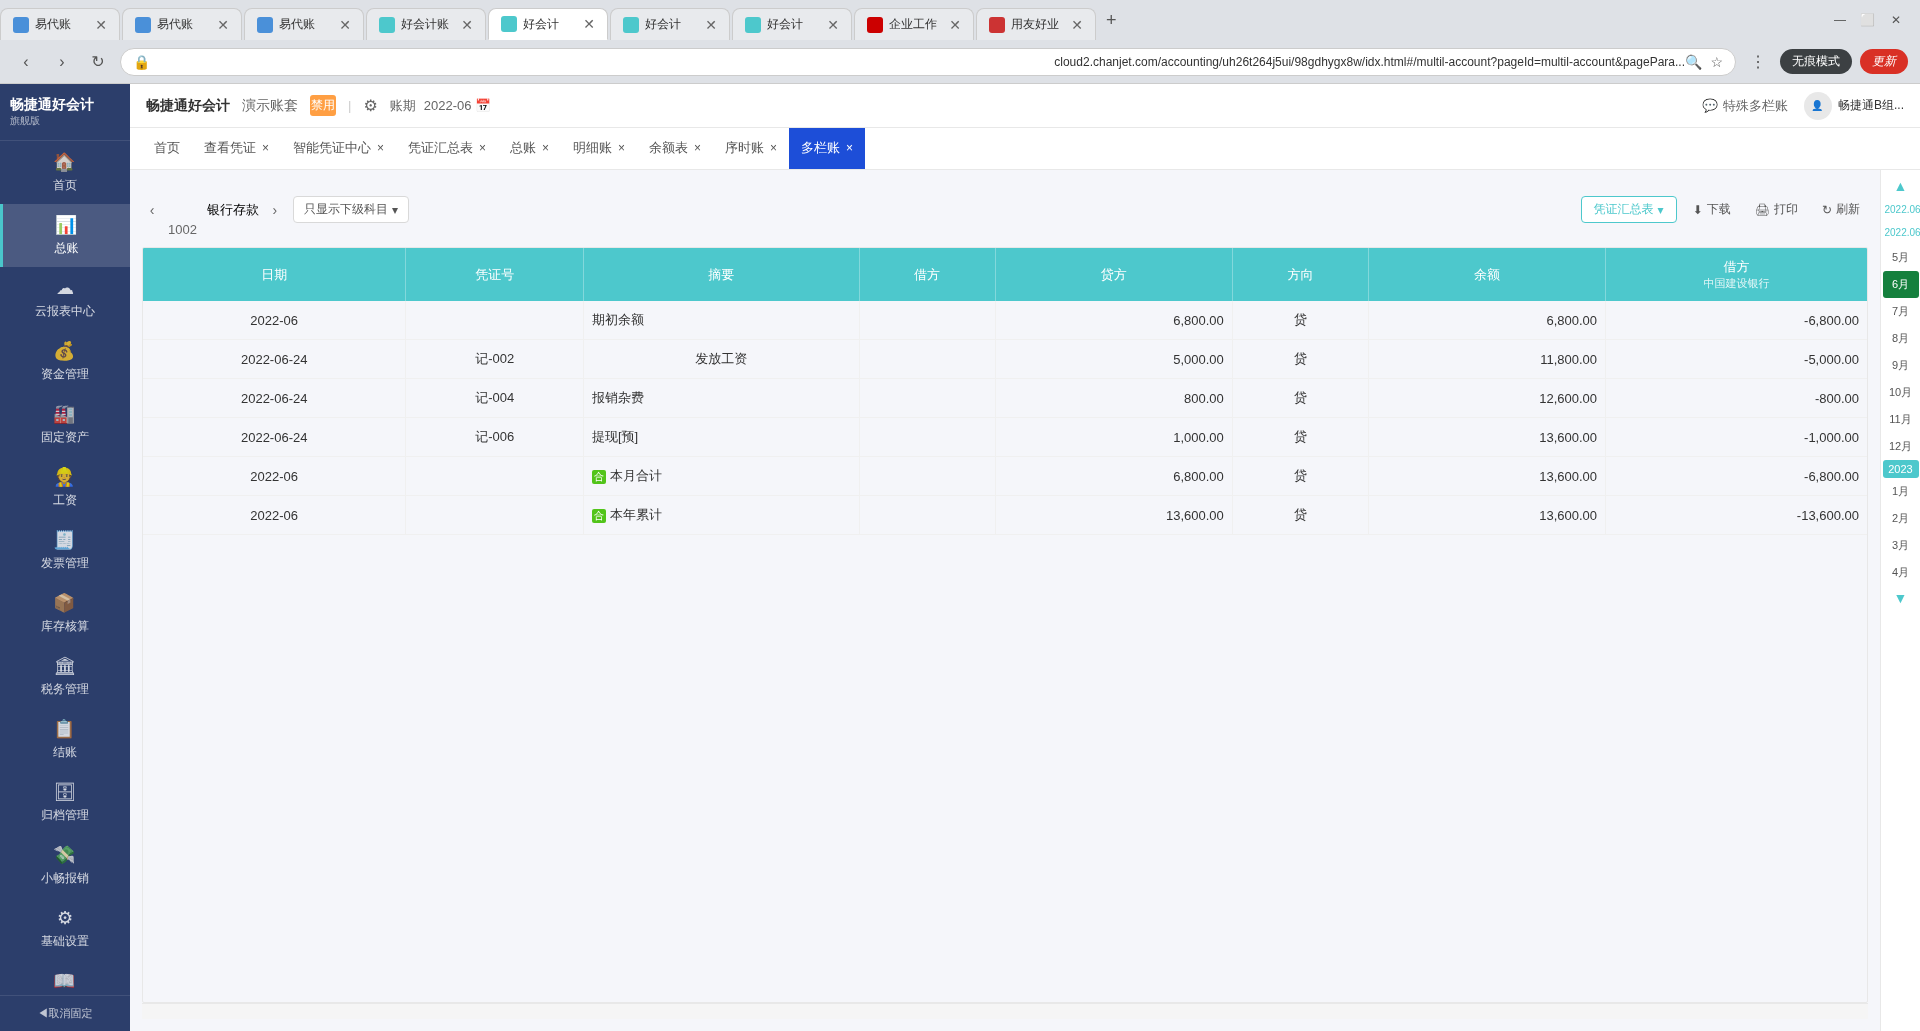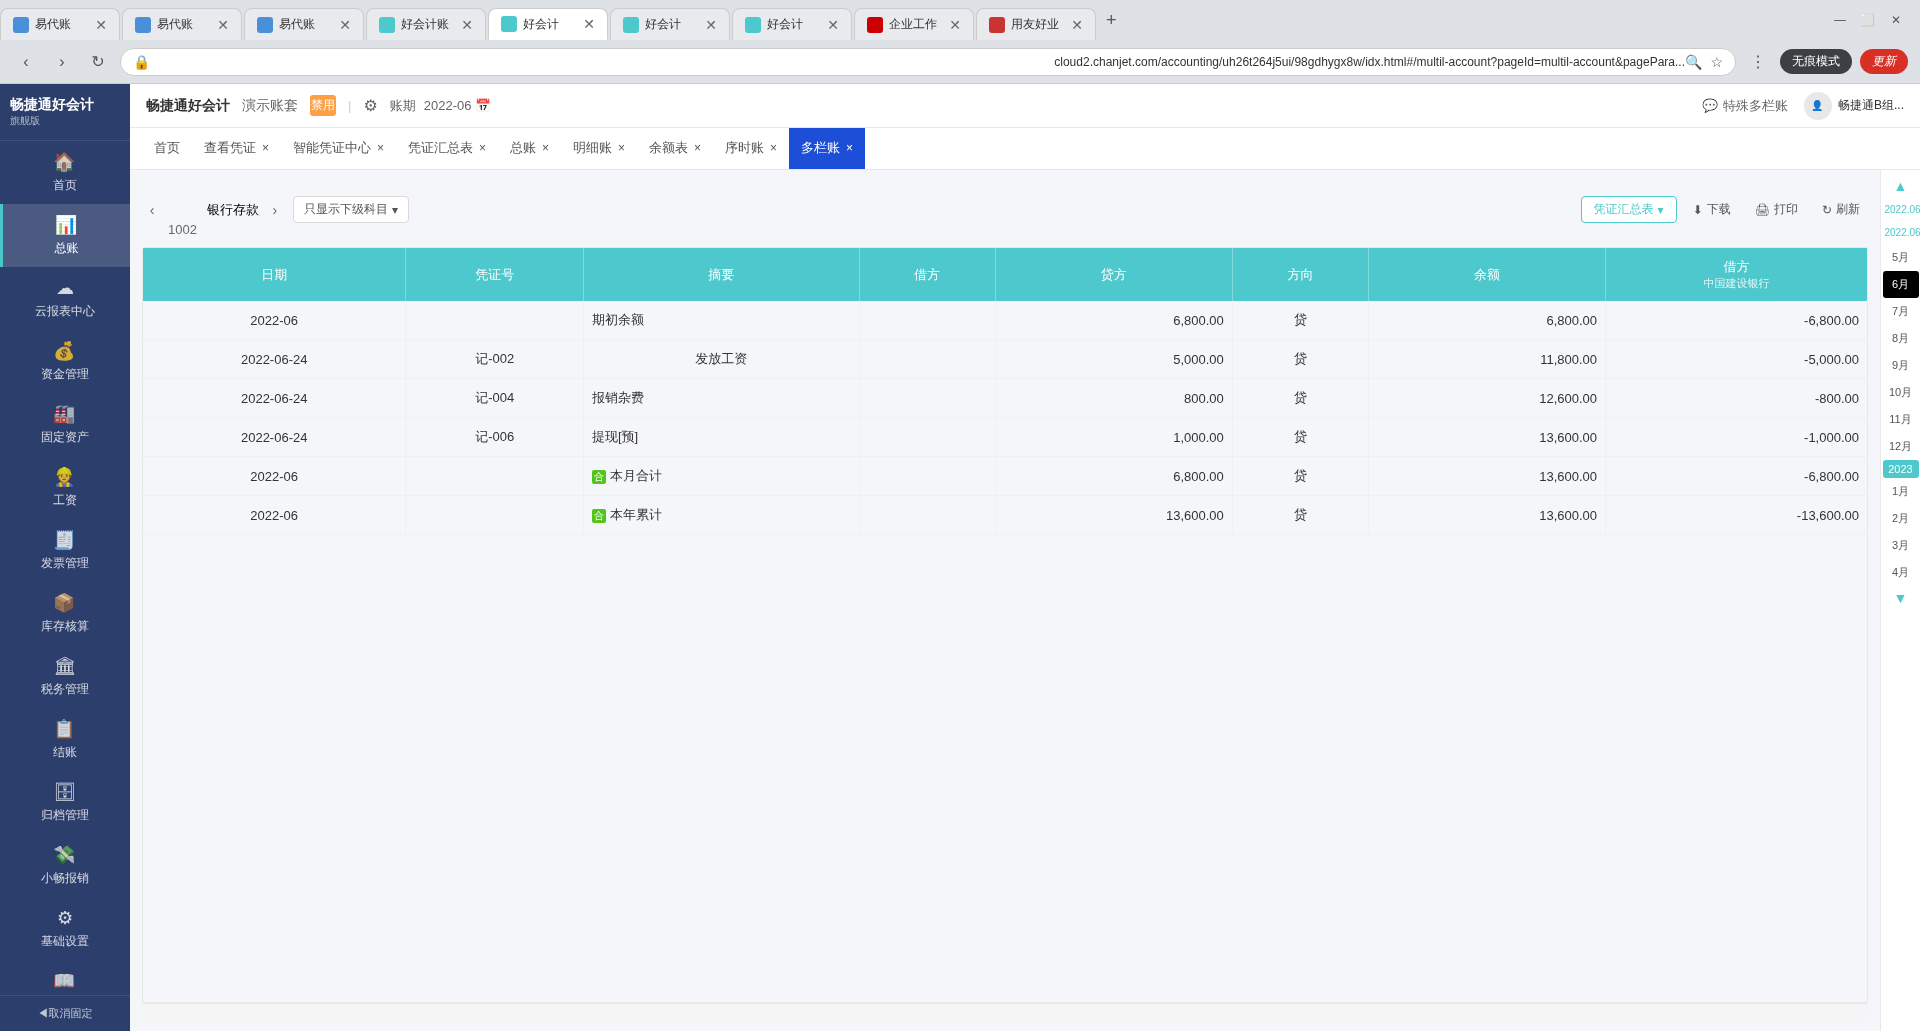--- a/index.html
+++ b/index.html
@@ -86,21 +86,21 @@
     .ledger-table th:last-child { border-right: none; }
     .ledger-table td { padding: 10px 8px; text-align: center; font-size: 13px; border-bottom: 1px solid #f0f0f0; border-right: 1px solid #f0f0f0; color: #333; }
     .ledger-table td:last-child { border-right: none; }
     .ledger-table td.amount { text-align: right; }
     .th-sub { font-size: 11px; color: rgba(255,255,255,0.85); }
     .summary-icon { display: inline-block; width: 14px; height: 14px; background: #52c41a; color: #fff; font-size: 10px; border-radius: 2px; text-align: center; line-height: 14px; margin-right: 4px; }
 
     
     .right-panel { width: 40px; background: #fff; border-left: 1px solid #e8e8e8; display: flex; flex-direction: column; align-items: center; padding: 4px 0; overflow-y: auto; }
     .month-item { width: 36px; padding: 6px 2px; text-align: center; font-size: 11px; color: #555; cursor: pointer; border-radius: 3px; }
-    .month-item.active { background: #000000; color: #fff; border-radius: 3px; }
+    .month-item.active { background: #15803d; color: #fff; border-radius: 3px; }
     .month-item.year-mark { background: #4dc8cc; color: #fff; font-size: 11px; padding: 3px 2px; }
     .scroll-arrow { font-size: 14px; color: #4dc8cc; cursor: pointer; padding: 4px; }
 
     
     .ledger-table-wrap::-webkit-scrollbar { height: 8px; width: 8px; }
     .ledger-table-wrap::-webkit-scrollbar-track { background: #f1f1f1; }
     .ledger-table-wrap::-webkit-scrollbar-thumb { background: #ccc; border-radius: 4px; }
     .double-header-top { background: #4dc8cc; color: #fff; }
 
     

